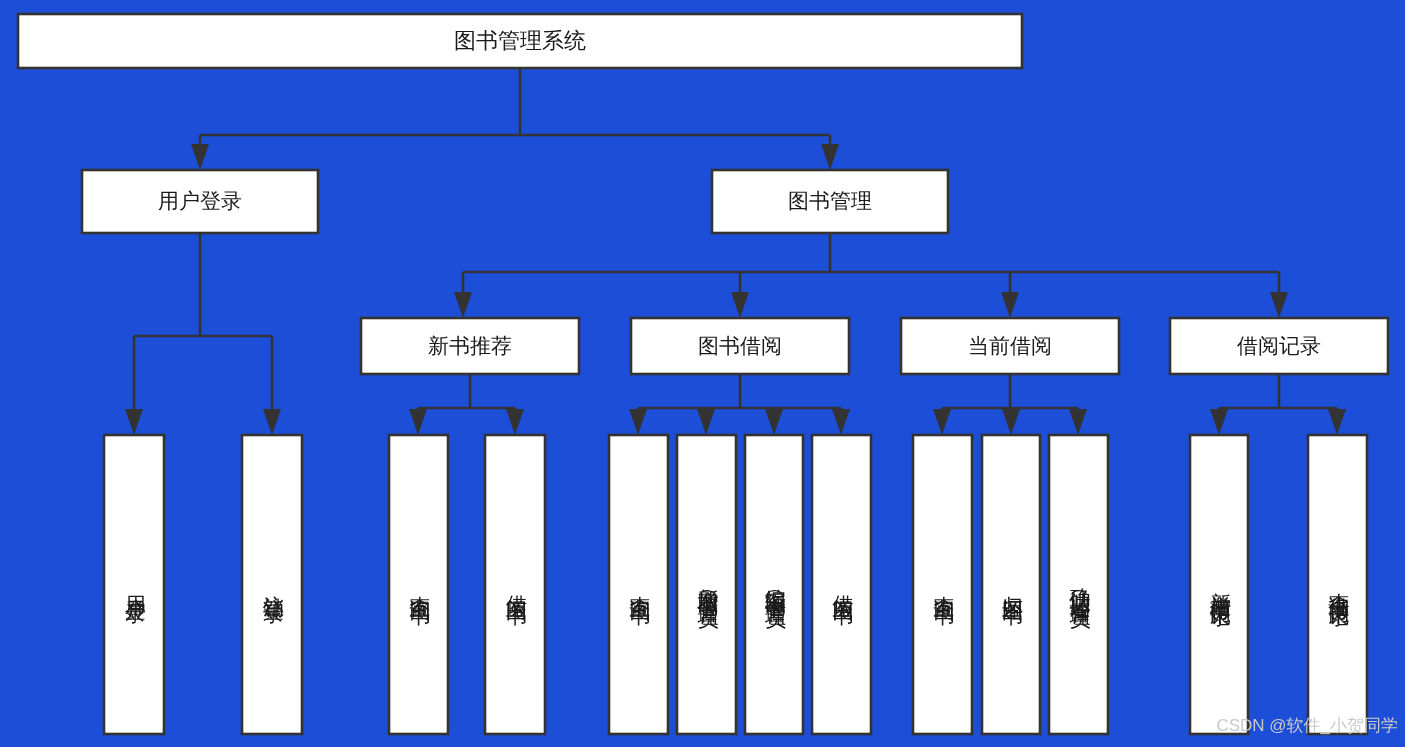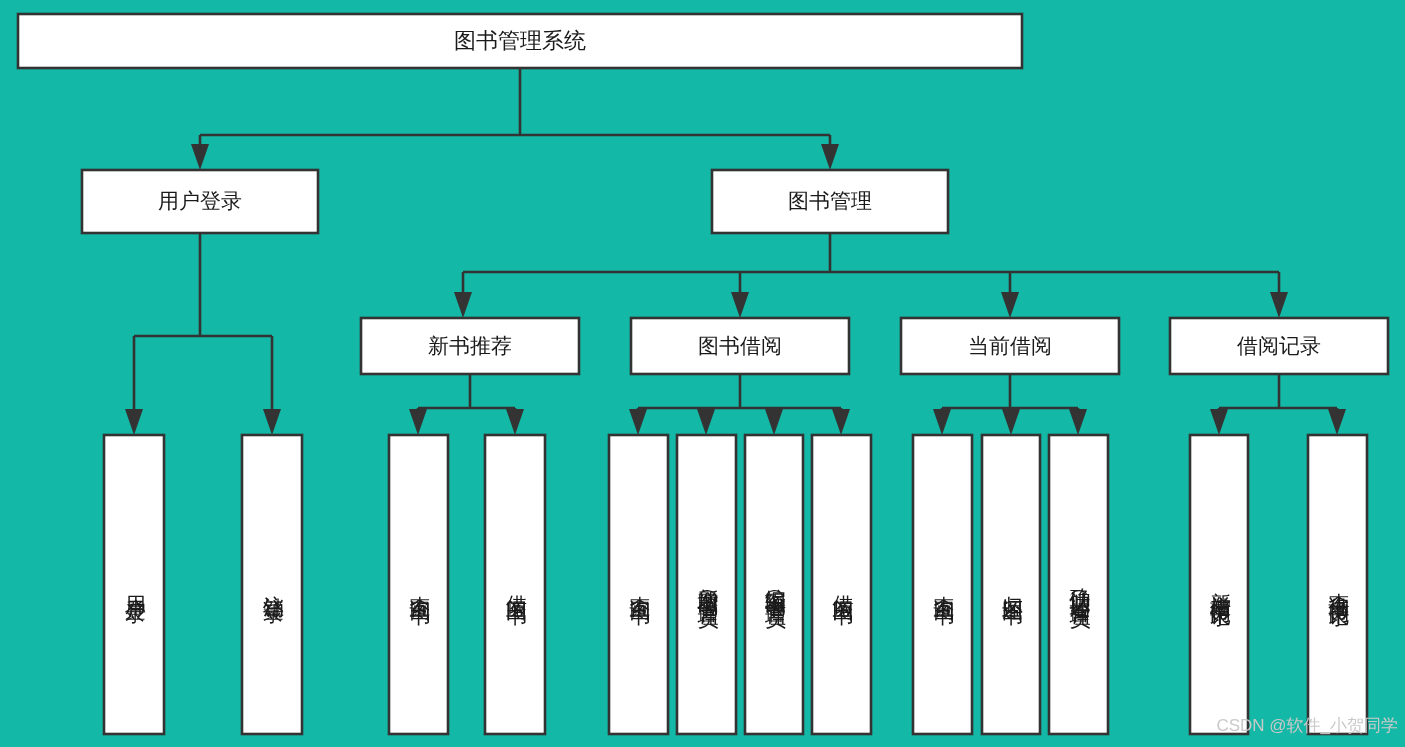--- a/index.html
+++ b/index.html
@@ -7,21 +7,21 @@
     padding: 0;
     background: #ffffff;
   }
   body {
     font-family: "Liberation Sans", "DejaVu Sans", sans-serif;
   }
   #diagram-root {
     position: relative;
     width: 1405px;
     height: 747px;
-    background: #14b8a6;
+    background: #1d4ed8;
     overflow: hidden;
   }
   svg.diagram-canvas {
     position: absolute;
     left: 0;
     top: 0;
     width: 1405px;
     height: 747px;
     display: block;
   }

